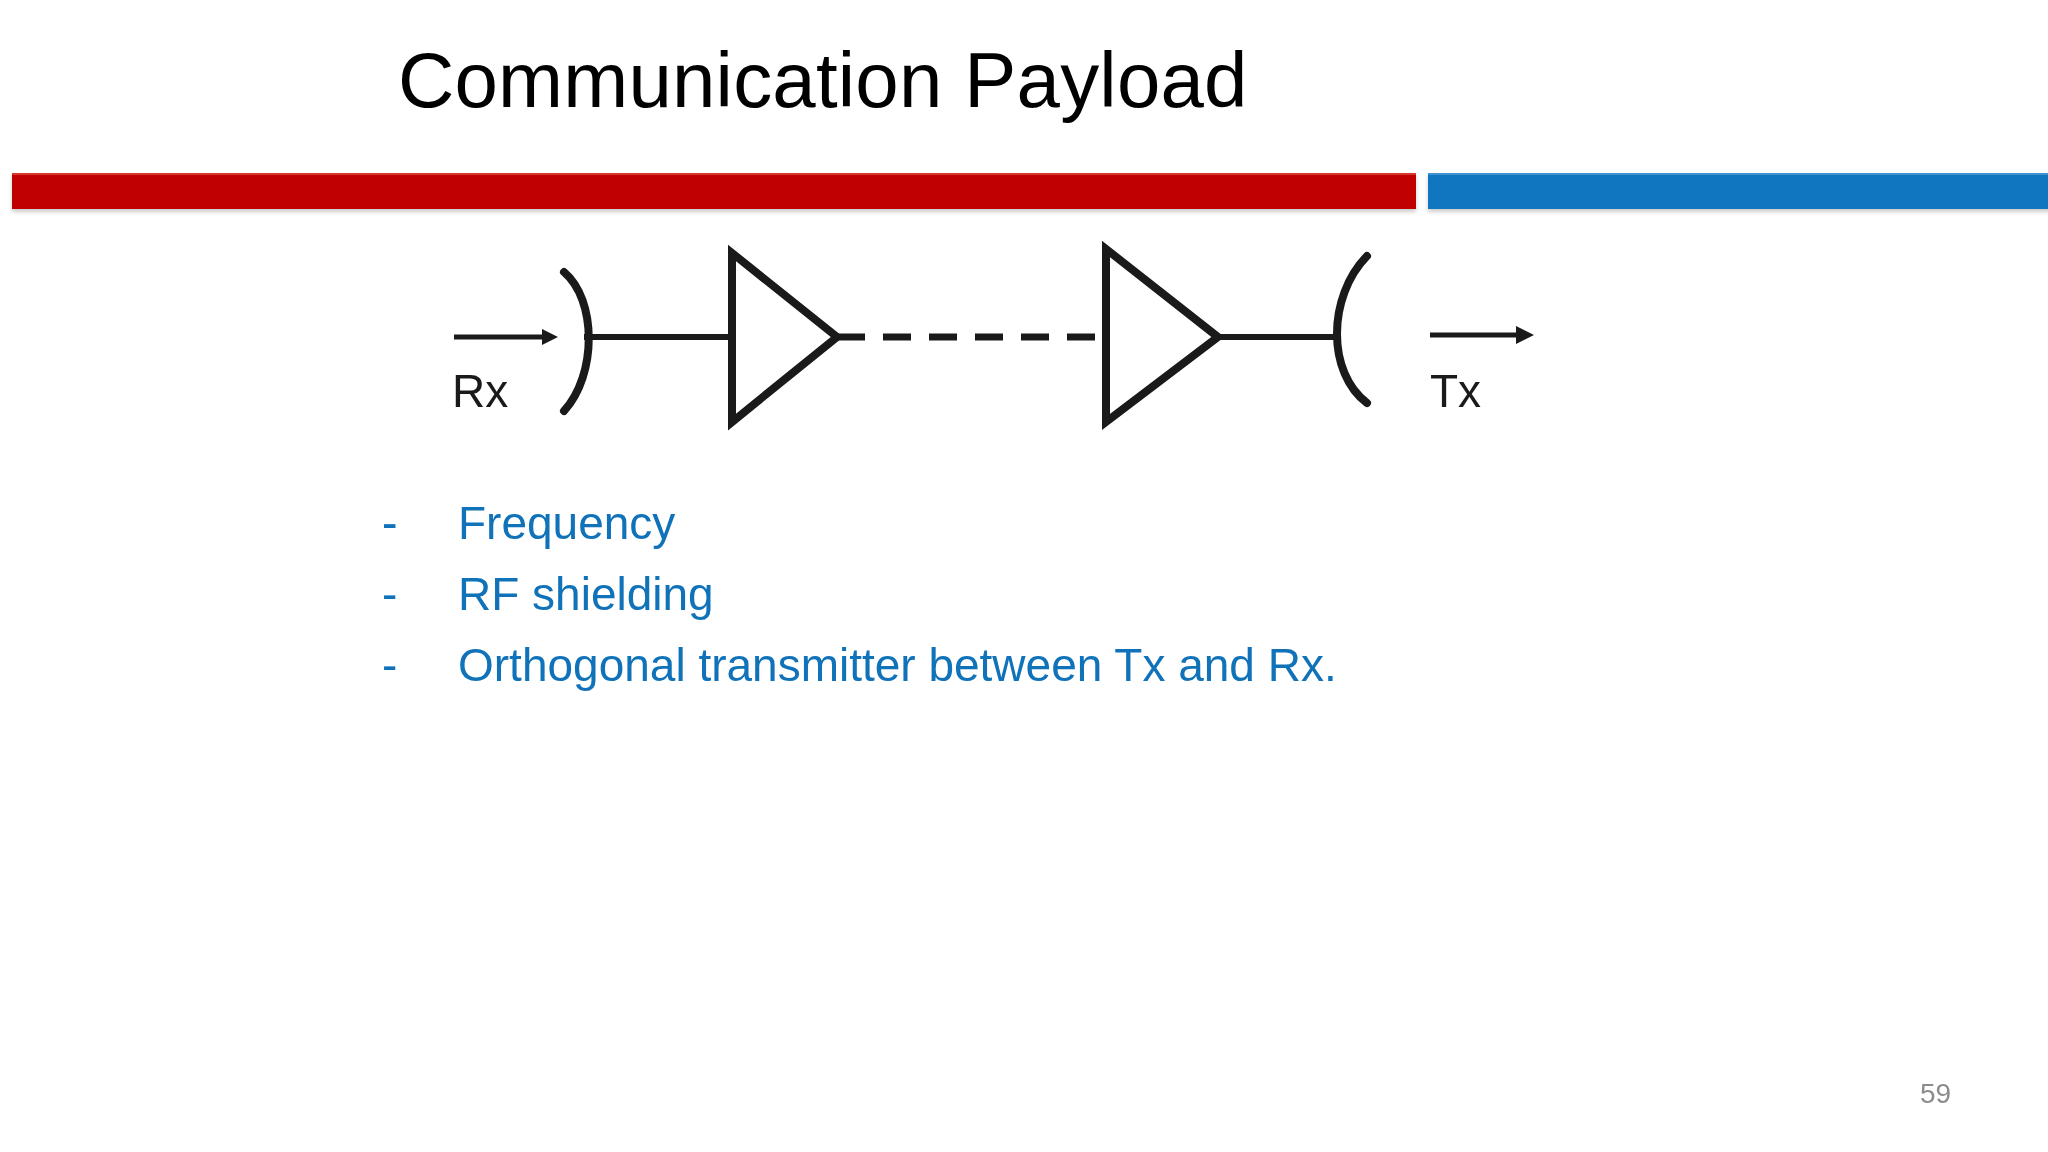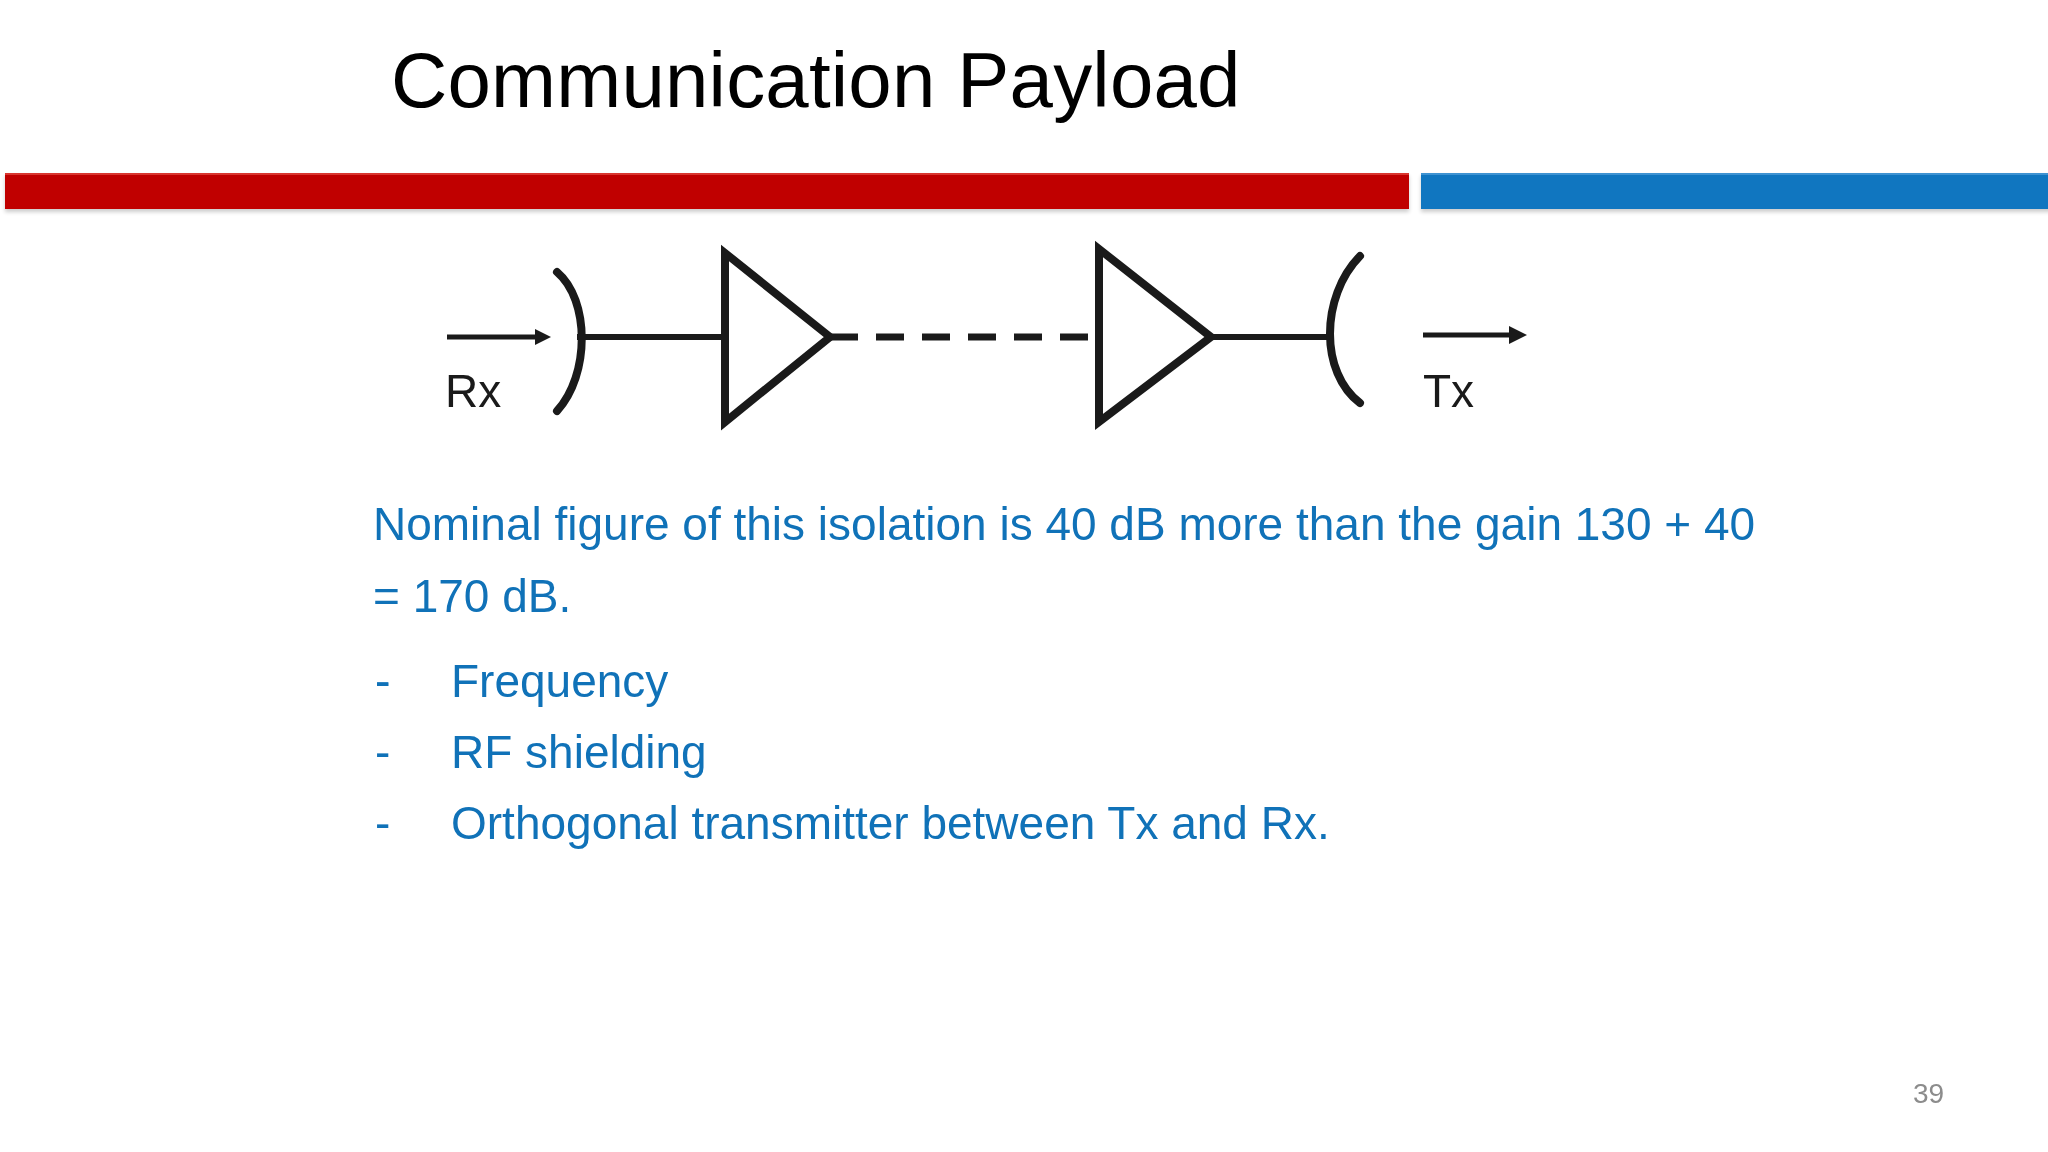--- a/index.html
+++ b/index.html
@@ -11,21 +11,21 @@
     width: 2048px;
     height: 1152px;
     position: relative;
     overflow: hidden;
     font-family: "Liberation Sans", sans-serif;
   }
 
   
   .slide {
     position: absolute;
-    left: 5px;
+    left: 12px;
     top: 0;
     width: 1989px;
     height: 1152px;
     background: #ffffff;
   }
 
   
   .slide-title {
     position: absolute;
     left: 386px;
@@ -165,21 +165,20 @@
           <polygon points="1104,101 1122,110 1104,119" fill="#1A1A1A" stroke="none"></polygon>
         </g>
       </g>
 
       <text x="40" y="90" font-family="Liberation Sans, sans-serif" font-size="46" fill="#1A1A1A" transform="translate(0,92)">Rx</text>
       <text x="1018" y="182" font-family="Liberation Sans, sans-serif" font-size="46" fill="#1A1A1A">Tx</text>
     </svg>
   </div>
 
   <div class="body-block">
-    <p class="para">Nominal figure of this isolation is 40 dB more than the gain 130 + 40 = 170 dB.</p>
 
 
     <ul class="bullet-list">
       <li class="bullet-item">
         <span class="bullet-dash">-</span>
       </li>
       <li class="bullet-item">
         <span class="bullet-dash">-</span>
         <span>Frequency</span>
       </li>
@@ -187,15 +186,15 @@
         <span class="bullet-dash">-</span>
         <span>RF shielding</span>
       </li>
       <li class="bullet-item">
         <span class="bullet-dash">-</span>
         <span>Orthogonal transmitter between Tx and Rx.</span>
       </li>
     </ul>
   </div>
 
-  <div class="page-number">39</div>
+  <div class="page-number">59</div>
 
 </div>
 
 </body></html>

